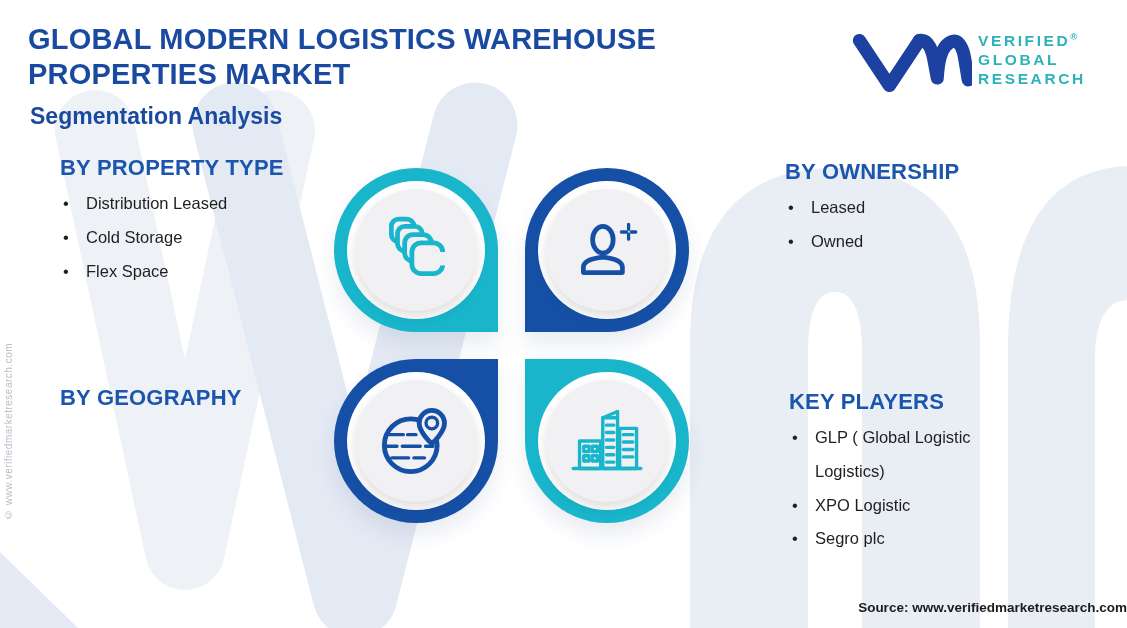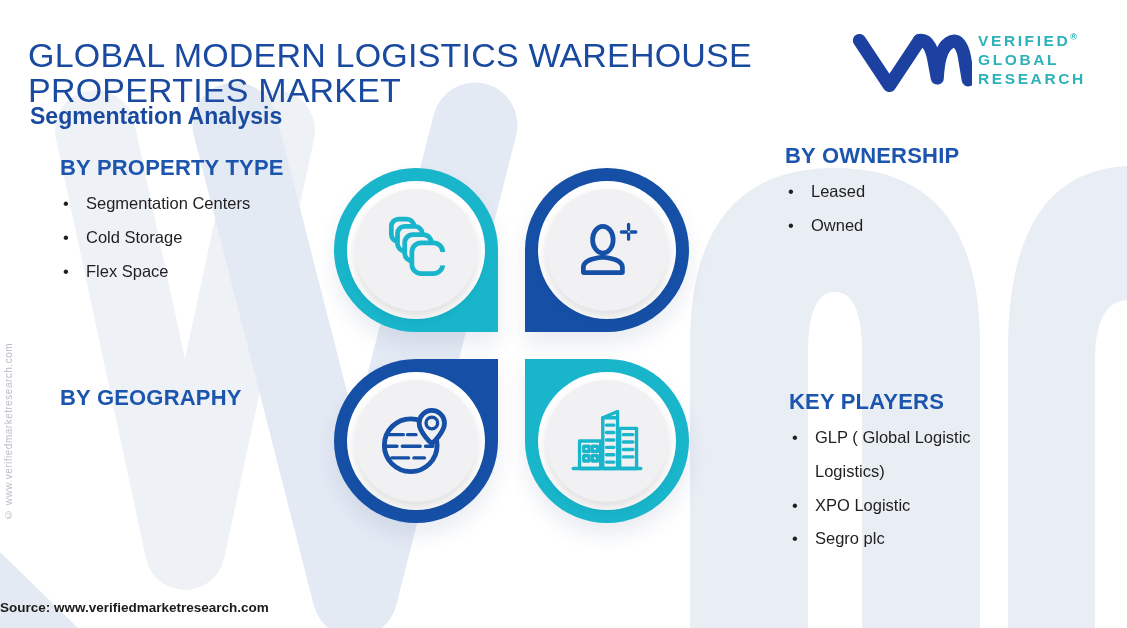--- a/index.html
+++ b/index.html
@@ -13,32 +13,32 @@
     --disc:#f1f1f4;
   }
   *{box-sizing:border-box}
   body{margin:0;background:#fff}
   .canvas{position:relative;width:1127px;height:628px;background:#ffffff;overflow:hidden;
           font-family:"Liberation Sans",sans-serif}
   .watermark{position:absolute;inset:0;z-index:0}
   .vtext{position:absolute;left:3px;top:228px;height:292px;z-index:2;
          writing-mode:vertical-rl;transform:rotate(180deg);
          font-size:10px;color:#b7bcc6;letter-spacing:.5px;display:flex;align-items:center;white-space:nowrap}
-  .title{position:absolute;left:28px;top:38px;z-index:2;font-size:34px;font-weight:normal;
+  .title{position:absolute;left:28px;top:22px;z-index:2;font-size:29px;font-weight:bold;
          color:var(--title-blue);line-height:35px;letter-spacing:.2px}
   .subtitle{position:absolute;left:30px;top:103px;z-index:2;font-size:23px;font-weight:bold;
          color:var(--title-blue)}
   .logo-mark{position:absolute;left:850px;top:24px;width:122px;height:78px;z-index:2;color:var(--logo-blue)}
   .logo-text{position:absolute;left:978px;top:28px;z-index:2}
   .logo-text .line{font-size:15.5px;font-weight:bold;color:var(--logo-teal);
          letter-spacing:2.6px;line-height:19px;white-space:nowrap}
   .logo-text sup{font-size:9px;letter-spacing:0}
   .section{position:absolute;z-index:2}
   .sec-property{left:60px;top:155px;width:285px}
-  .sec-ownership{left:785px;top:143px;width:300px}
+  .sec-ownership{left:785px;top:159px;width:300px}
   .sec-geography{left:60px;top:385px;width:295px}
   .sec-players{left:789px;top:389px;width:250px}
   .section h2{margin:0;font-size:22px;line-height:26px;font-weight:bold;
          color:var(--heading-blue);letter-spacing:.2px}
   .section ul{list-style:none;margin:6px 0 0;padding:0}
   .section li{position:relative;padding-left:26px;font-size:16.5px;line-height:2.05;
          color:var(--body-text)}
   .section li::before{content:"\2022";position:absolute;left:3px}
   .bubble{position:absolute;width:164px;height:164px;z-index:1;
          box-shadow:0 12px 20px rgba(40,70,130,.10)}
@@ -51,21 +51,21 @@
   .bubble .white{position:absolute;inset:13px;background:#fff;border-radius:50%}
   .bubble .disc{position:absolute;inset:21px;background:var(--disc);border-radius:50%;
          display:flex;align-items:center;justify-content:center;
          box-shadow:0 6px 12px rgba(0,0,0,.13)}
   .icon{display:block}
   .icon .s{stroke:currentColor;fill:none;stroke-width:4.6;stroke-linecap:round;stroke-linejoin:round}
   .icon .s-thin{stroke:currentColor;fill:none;stroke-width:3.2;stroke-linecap:round;stroke-linejoin:round}
   .icon .s-fill{stroke:currentColor;fill:var(--disc);stroke-width:4.6;stroke-linecap:round;stroke-linejoin:round}
   .icon .erase{fill:var(--disc);stroke:none}
   .logo-mark .s{stroke:currentColor;fill:none;stroke-width:14;stroke-linecap:round;stroke-linejoin:round}
-  .source{position:absolute;left:0;right:0;top:600px;z-index:2;text-align:left;
+  .source{position:absolute;left:0;right:0;top:600px;z-index:2;text-align:right;
          font-size:13.5px;font-weight:bold;color:#1b1b1b}
 </style>
 </head>
 <body>
 
 <div class="canvas">
 
   <svg class="watermark" viewBox="0 0 1127 628" aria-hidden="true">
     <path d="M95 130 L185 550 L275 130" fill="none" stroke="#eef1f6" stroke-width="80" stroke-linecap="round" stroke-linejoin="round"></path>
     <path d="M235 125 L355 595 L475 125" fill="none" stroke="#e4eaf4" stroke-width="85" stroke-linecap="round" stroke-linejoin="round"></path>
@@ -88,21 +88,21 @@
   </svg>
   <div class="logo-text">
     <div class="line"><span>VERIFIED</span><sup>®</sup></div>
     <div class="line">GLOBAL</div>
     <div class="line">RESEARCH</div>
   </div>
 
   <div class="section sec-property">
     <h2>BY PROPERTY TYPE</h2>
     <ul>
-        <li>Segmentation Centers</li>
+        <li>Distribution Leased</li>
         <li>Cold Storage</li>
         <li>Flex Space</li>
       </ul>
   </div>
 
   <div class="section sec-ownership">
     <h2>BY OWNERSHIP</h2>
     <ul>
         <li>Leased</li>
         <li>Owned</li>

